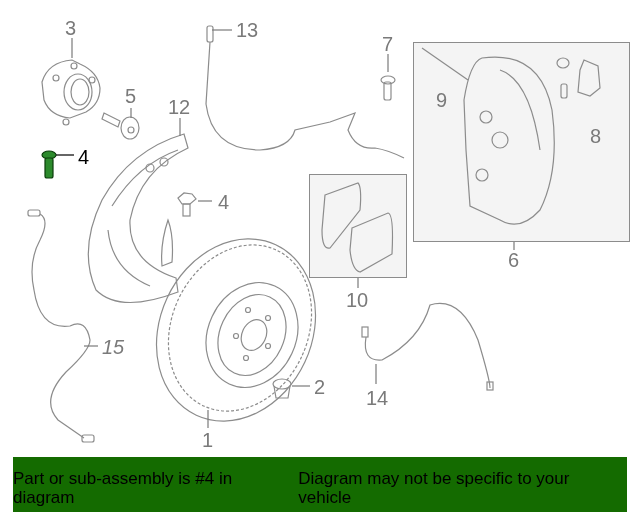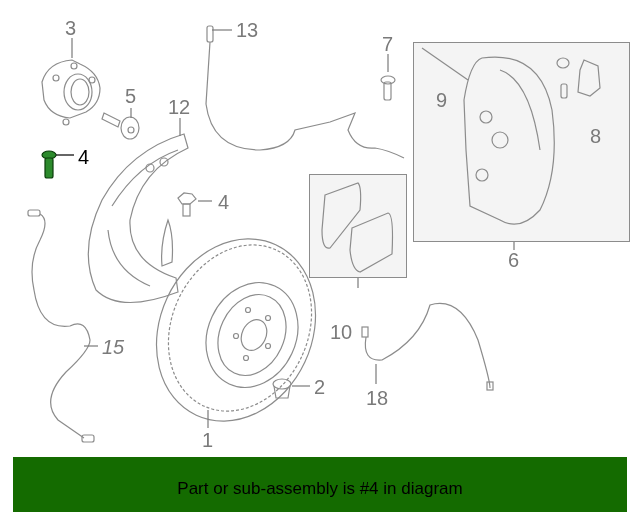--- a/index.html
+++ b/index.html
@@ -148,21 +148,22 @@
 <span class="callout" style="left:65px;top:18px;">3</span>
 <span class="callout" style="left:125px;top:86px;">5</span>
 <span class="callout active" style="left:78px;top:147px;">4</span>
 <span class="callout" style="left:168px;top:97px;">12</span>
 <span class="callout" style="left:236px;top:20px;">13</span>
 <span class="callout" style="left:382px;top:34px;">7</span>
 <span class="callout" style="left:436px;top:90px;">9</span>
 <span class="callout" style="left:590px;top:126px;">8</span>
 <span class="callout" style="left:218px;top:192px;">4</span>
 <span class="callout" style="left:508px;top:250px;">6</span>
-<span class="callout" style="left:330px;top:290px;margin-top:32px;">10</span>
+<span class="callout" style="left:346px;top:290px;">10</span>
 <span class="callout" style="left:102px;top:337px;font-style:italic;">15</span>
 <span class="callout" style="left:314px;top:377px;">2</span>
-<span class="callout" style="left:366px;top:388px;">18</span>
+<span class="callout" style="left:366px;top:388px;">14</span>
 <span class="callout" style="left:202px;top:430px;">1</span>
 
 <div id="banner">
   <span>Part or sub-assembly is #4 in diagram</span>
+  <span>Diagram may not be specific to your vehicle</span>
 </div>
 
 </body></html>

